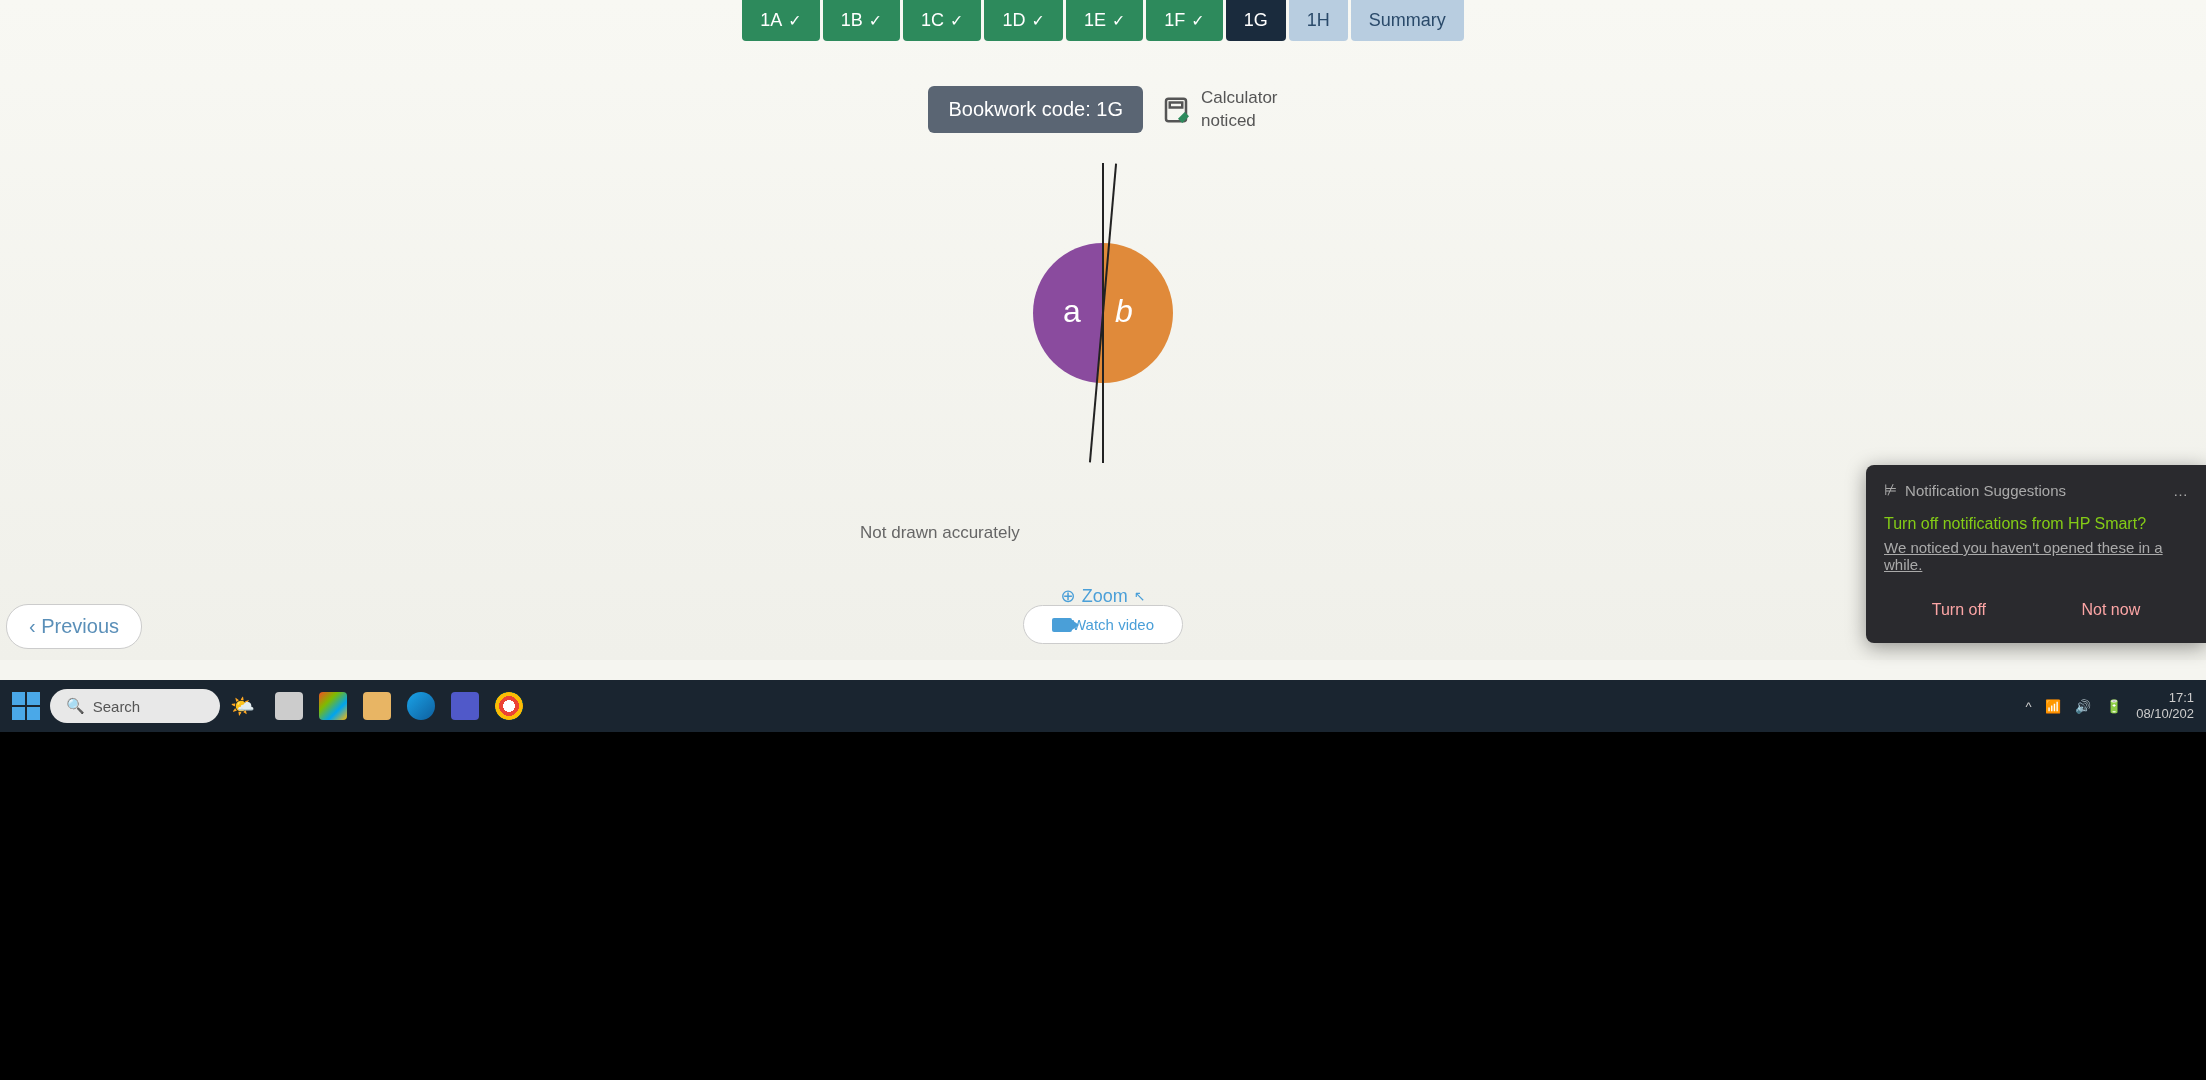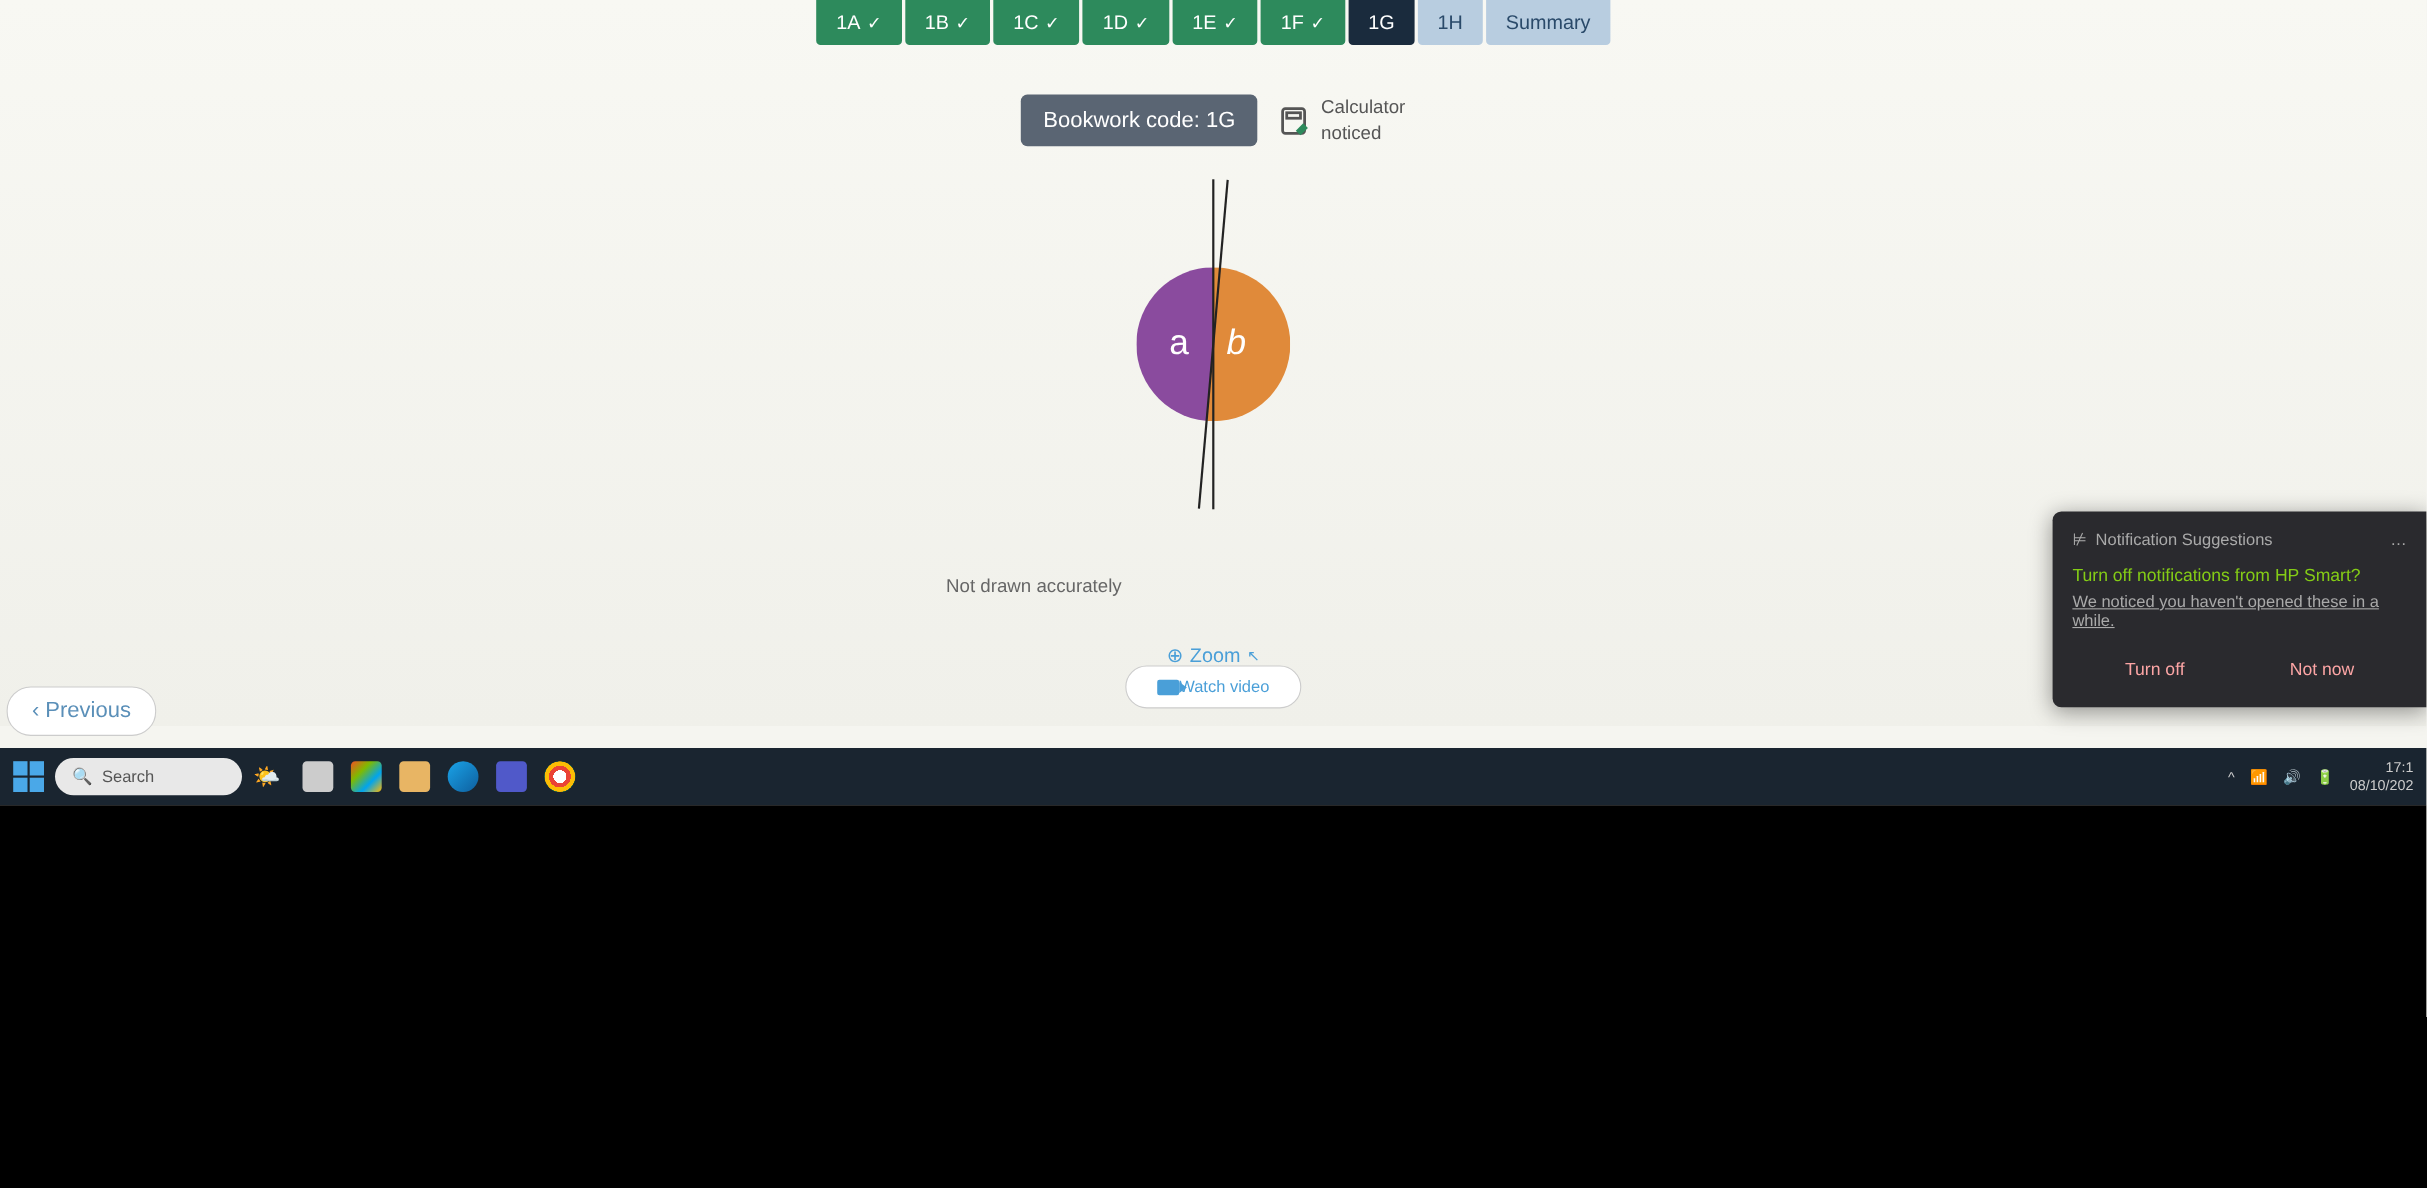--- a/index.html
+++ b/index.html
@@ -189,21 +189,21 @@
   position: absolute;
   right: -7px;
   top: 2px;
   border-left: 7px solid #4a9fd8;
   border-top: 5px solid transparent;
   border-bottom: 5px solid transparent;
 }
 .previous-btn {
   position: absolute;
   left: 6px;
-  top: 624px;
+  top: 604px;
   background: white;
   border: 1px solid #ccc;
   border-radius: 22px;
   padding: 10px 22px;
   font-size: 20px;
   color: #5a8fb8;
   cursor: pointer;
 }
 .notification {
   position: absolute;

